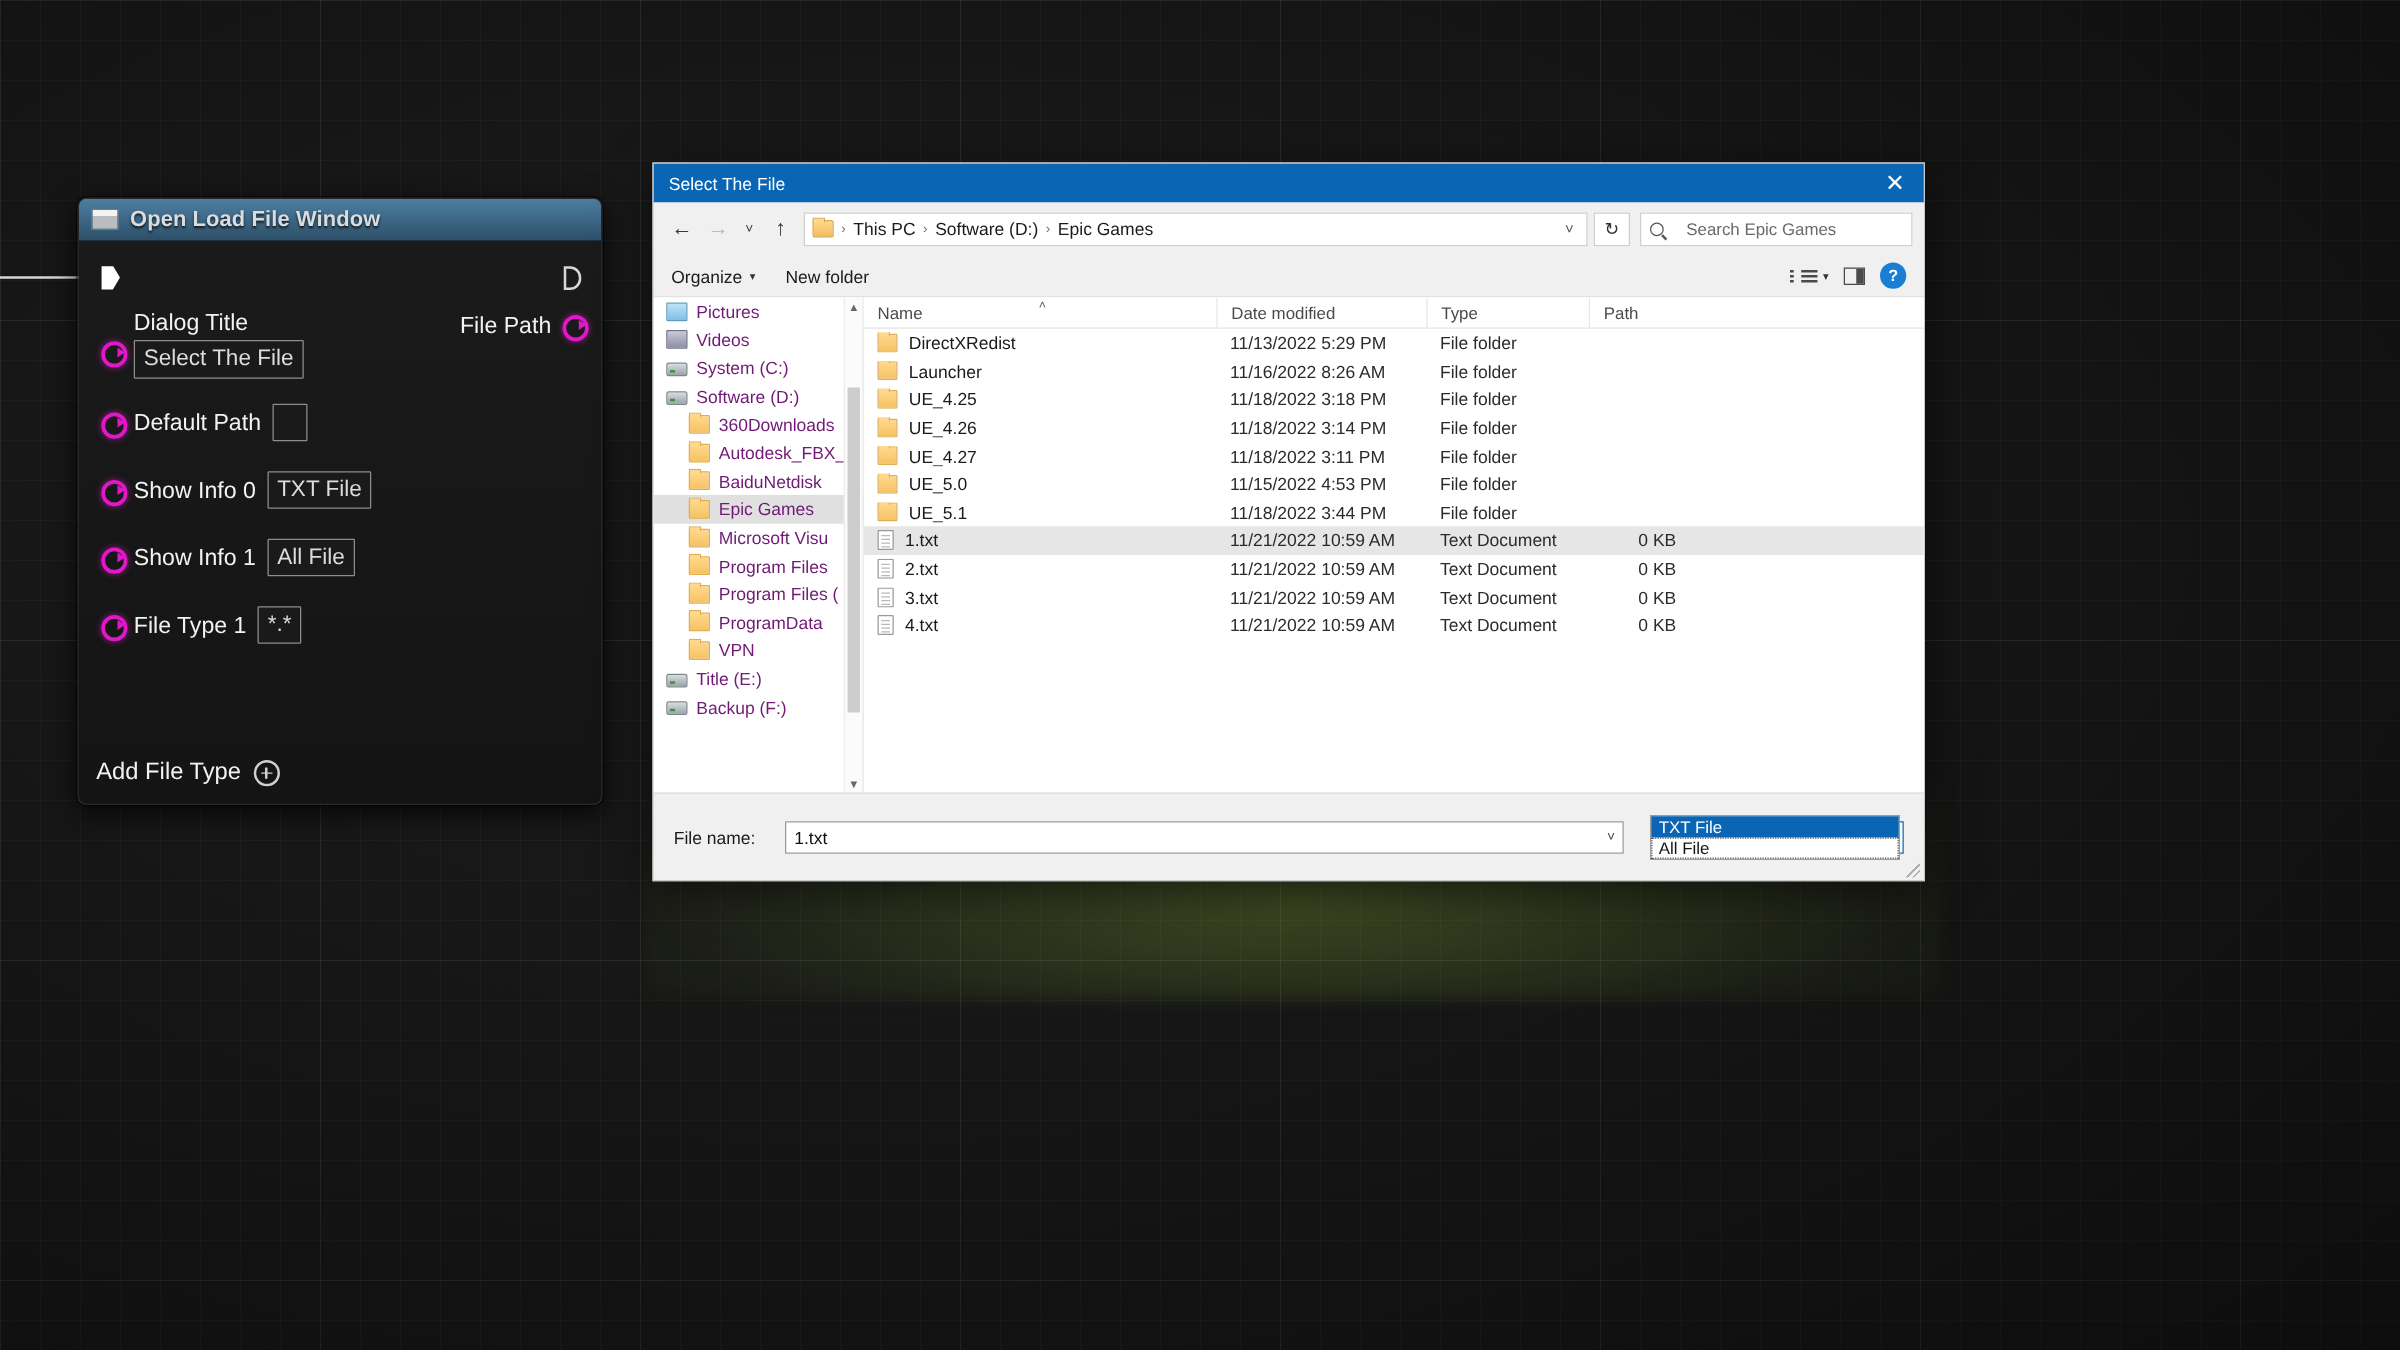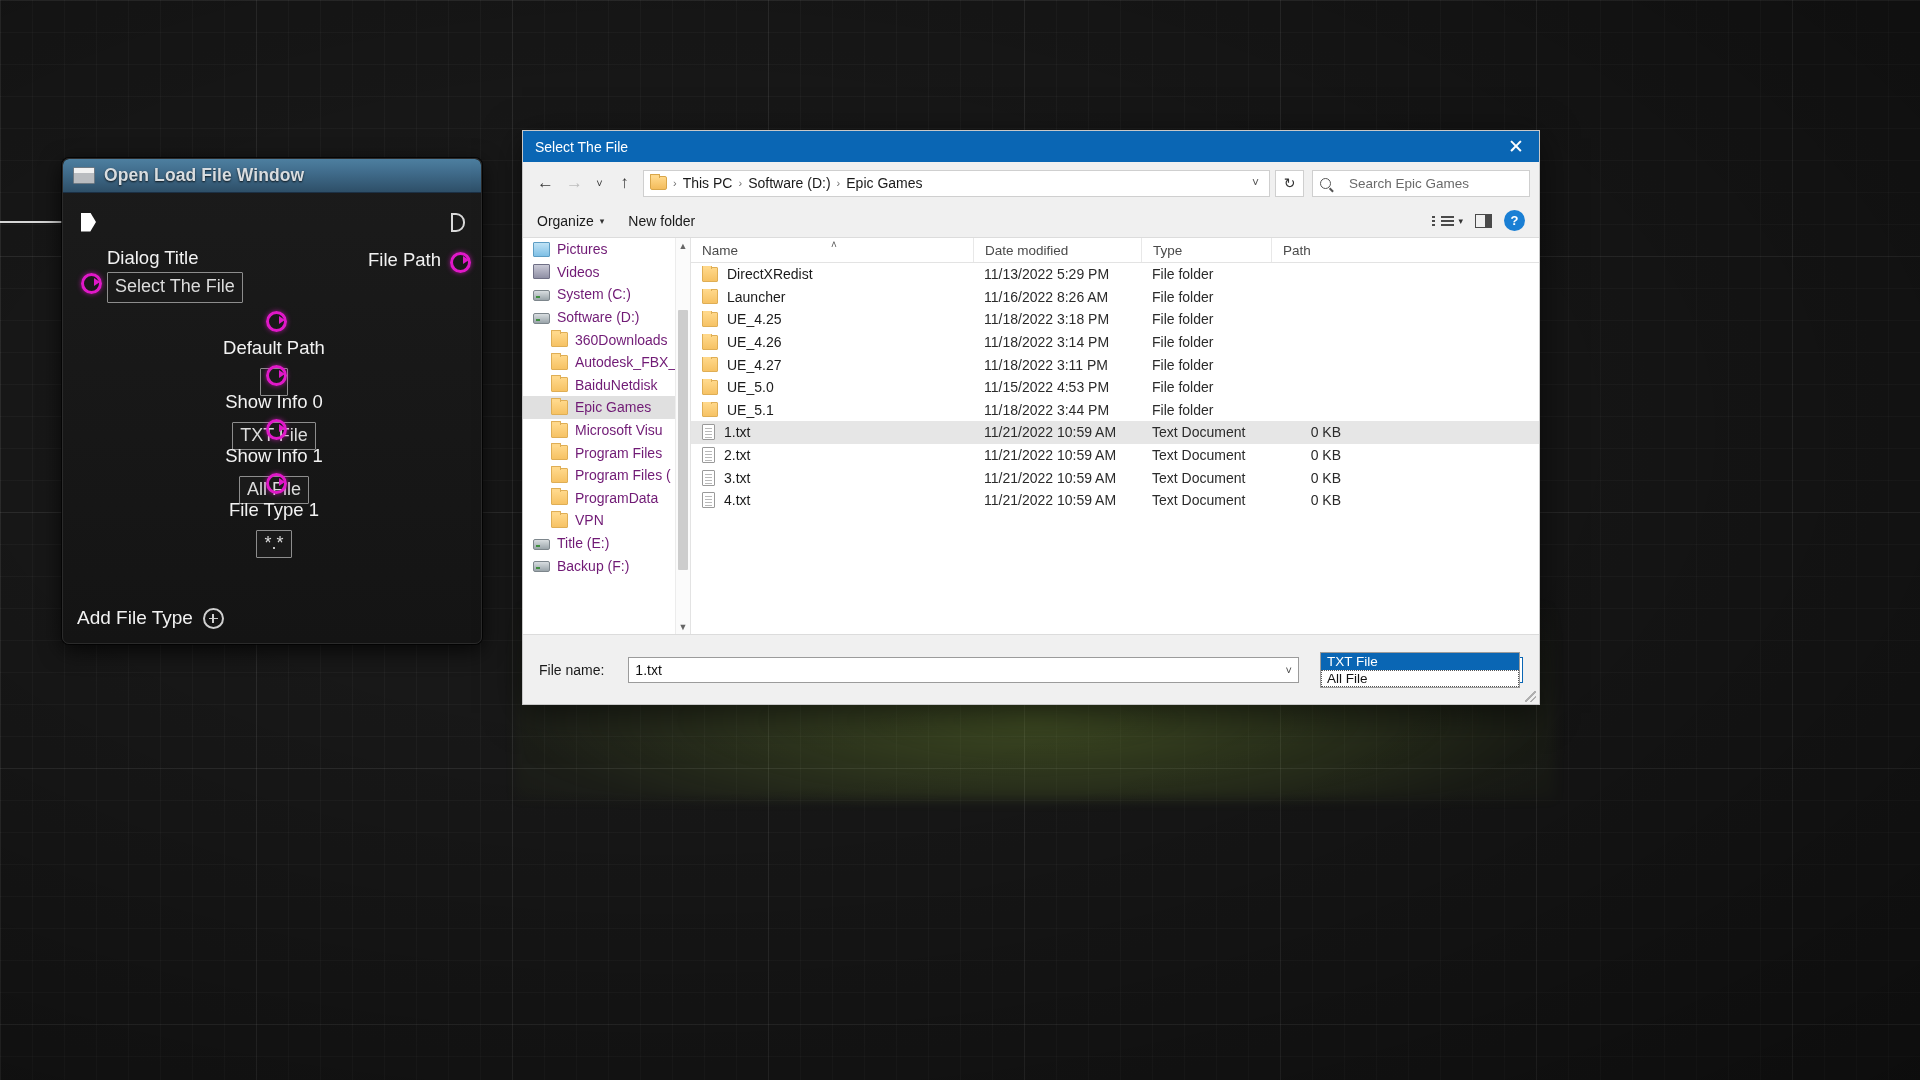--- a/index.html
+++ b/index.html
@@ -91,21 +91,20 @@
     position:absolute;
     left:-63px; top:224px; width:82px; height:2px;
     background:#d6d6d6;
   }
 
   
   .prop-row {
     display:flex; align-items:center; gap:9px;
     padding:0 14px 0 18px;
     height:54px;
-    flex-direction:column;
   }
   .pin-dot {
     width:17px; height:17px; flex:none; position:relative;
   }
   .pin-dot::before {
     content:""; position:absolute; left:0; top:0;
     width:15px; height:15px; border-radius:50%;
     border:3.5px solid #e018c8;
     box-shadow:0 0 5px rgba(224,24,200,0.65);
   }

